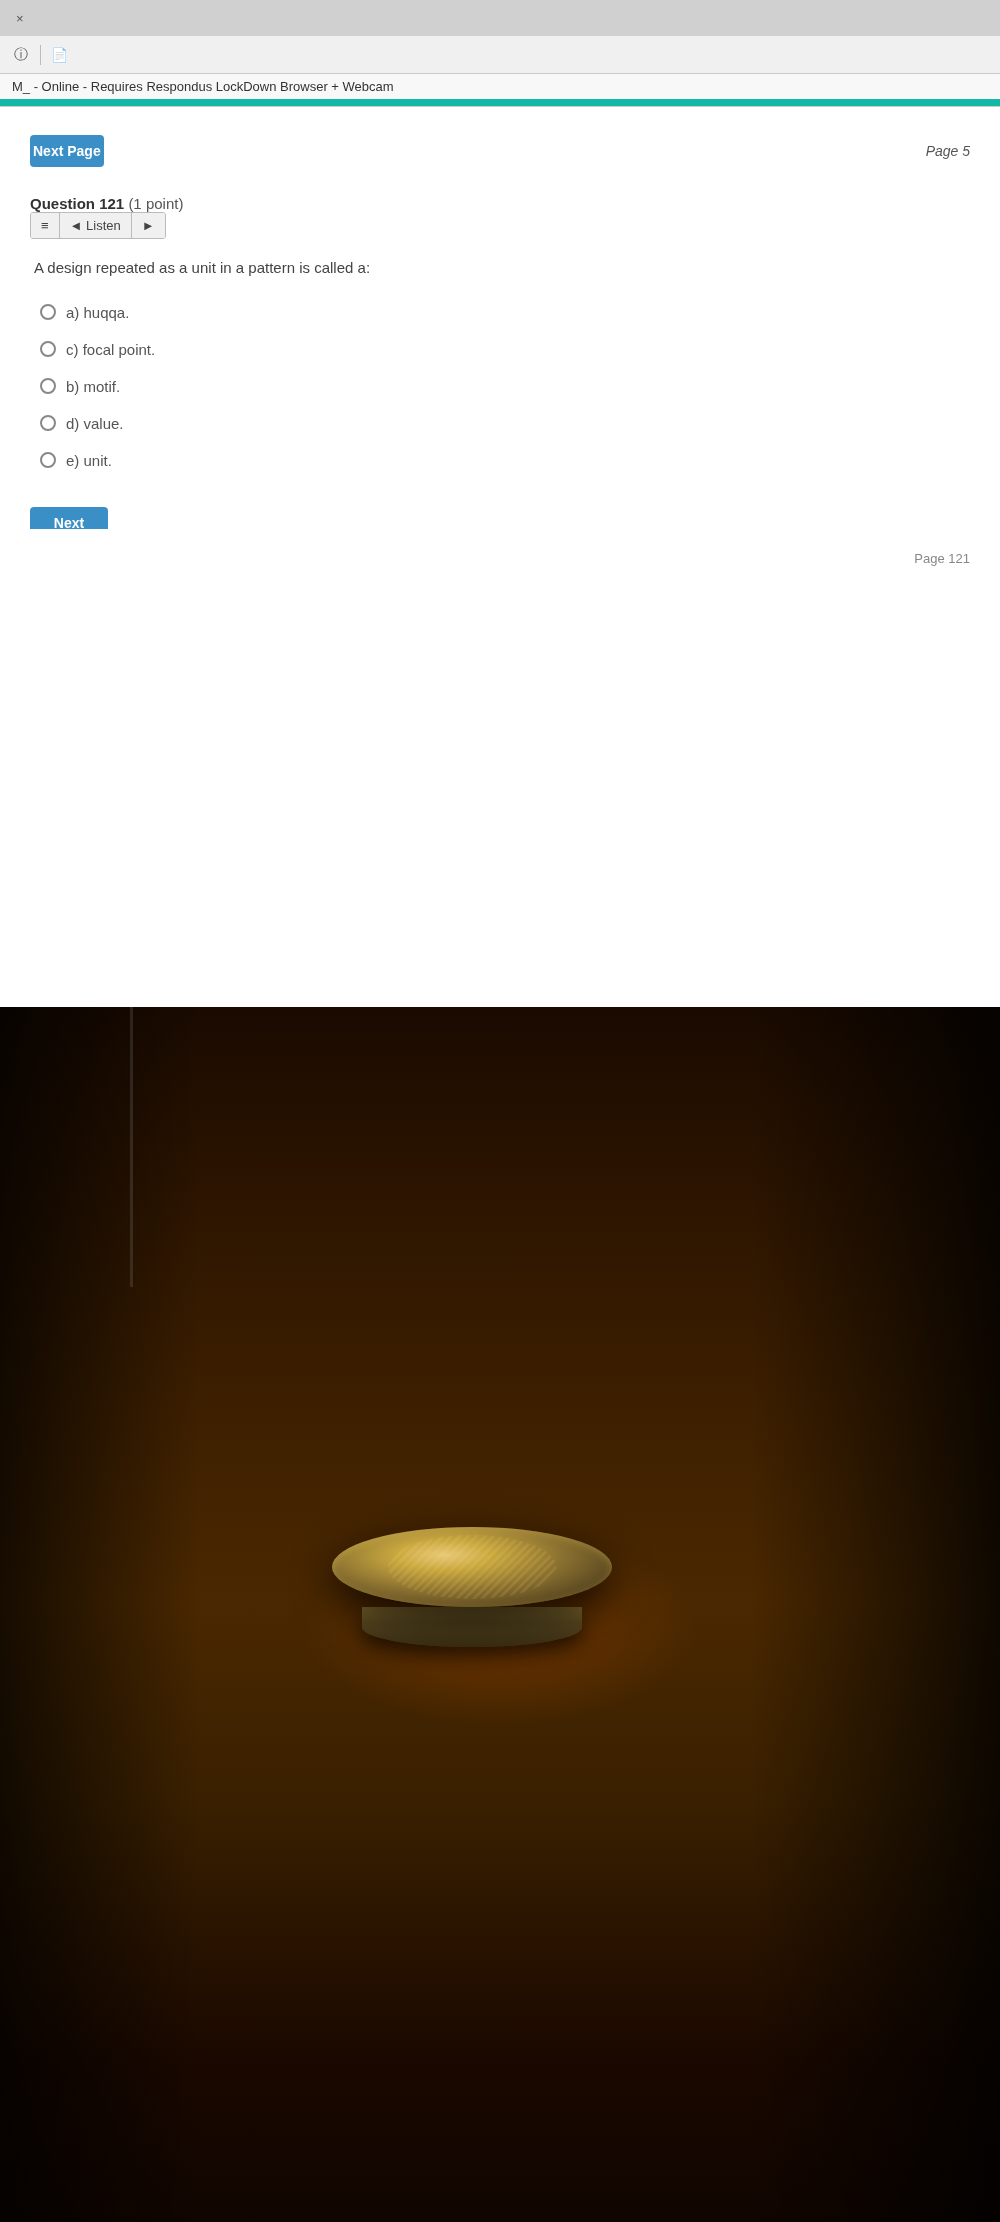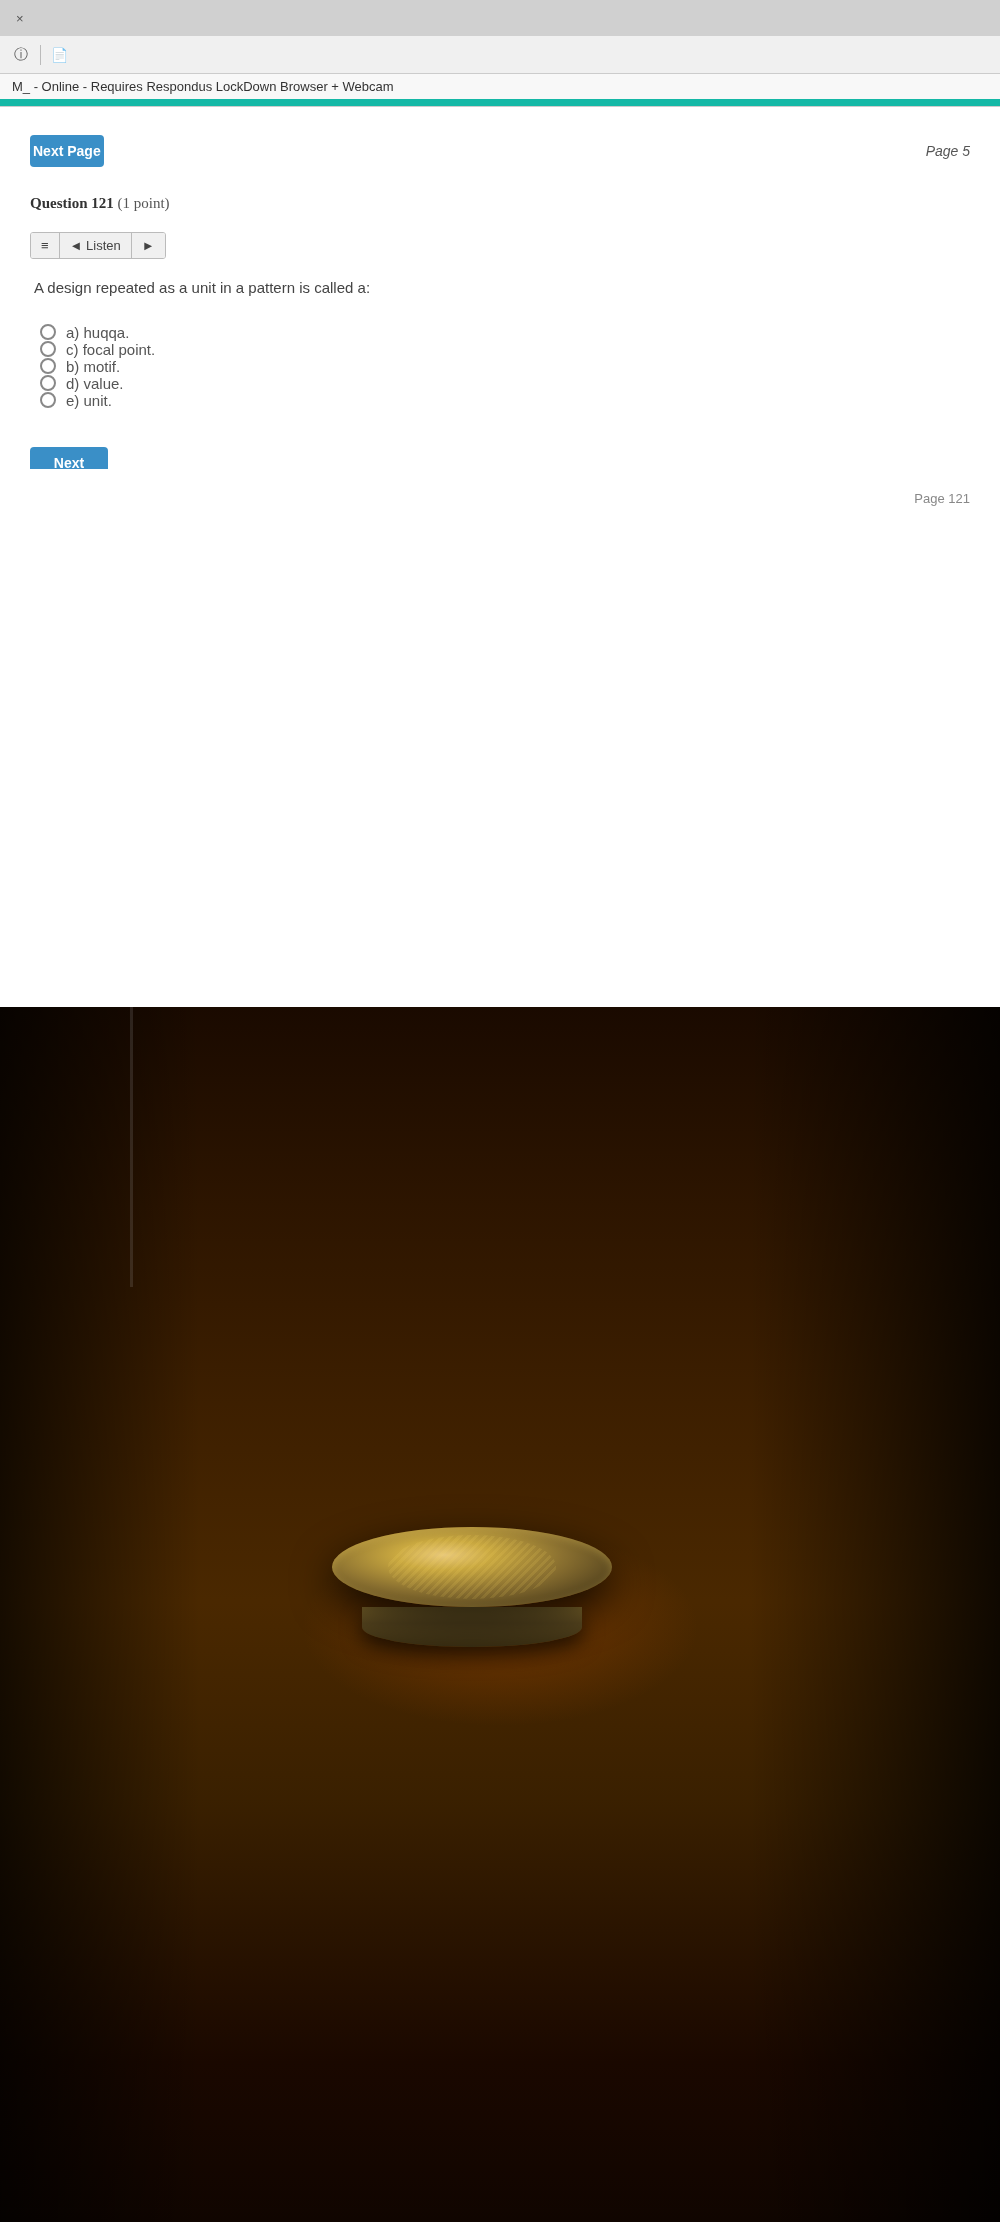--- a/index.html
+++ b/index.html
@@ -105,22 +105,21 @@
       font-size: 14px;
       color: #555;
       font-style: italic;
     }
 
     
     .question-header {
       font-size: 15px;
       font-weight: bold;
       color: #333;
-      margin-bottom: 20px;
-      font-family: Liberation Serif, serif;
+      margin-bottom: 0;
     }
 
     .question-header .points {
       font-weight: normal;
       color: #555;
     }
 
     
     .audio-controls {
       display: flex;
@@ -156,20 +155,21 @@
       color: #444;
       margin-bottom: 24px;
       line-height: 1.5;
       padding-left: 4px;
     }
 
     
     .answer-choices {
       display: flex;
       flex-direction: column;
+      gap: 20px;
       padding-left: 10px;
     }
 
     .answer-choice {
       display: flex;
       align-items: center;
       gap: 10px;
       cursor: pointer;
     }
 

